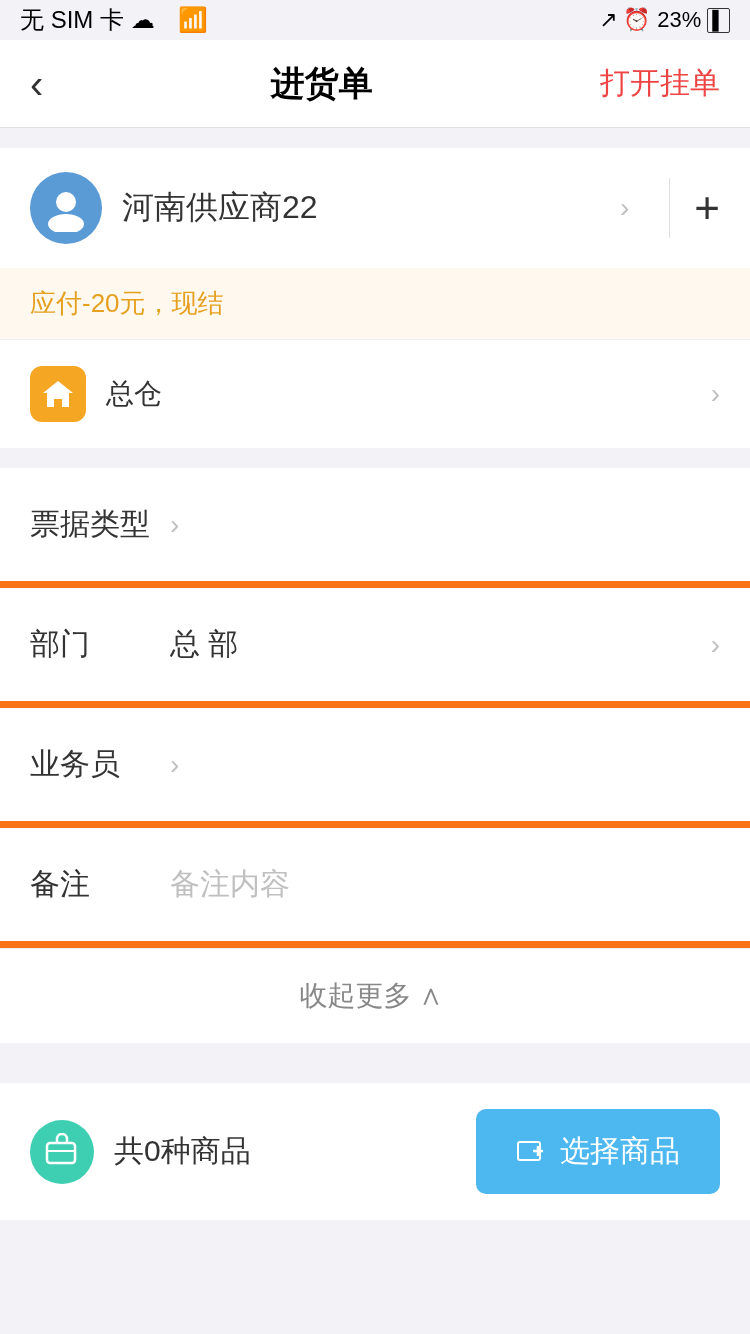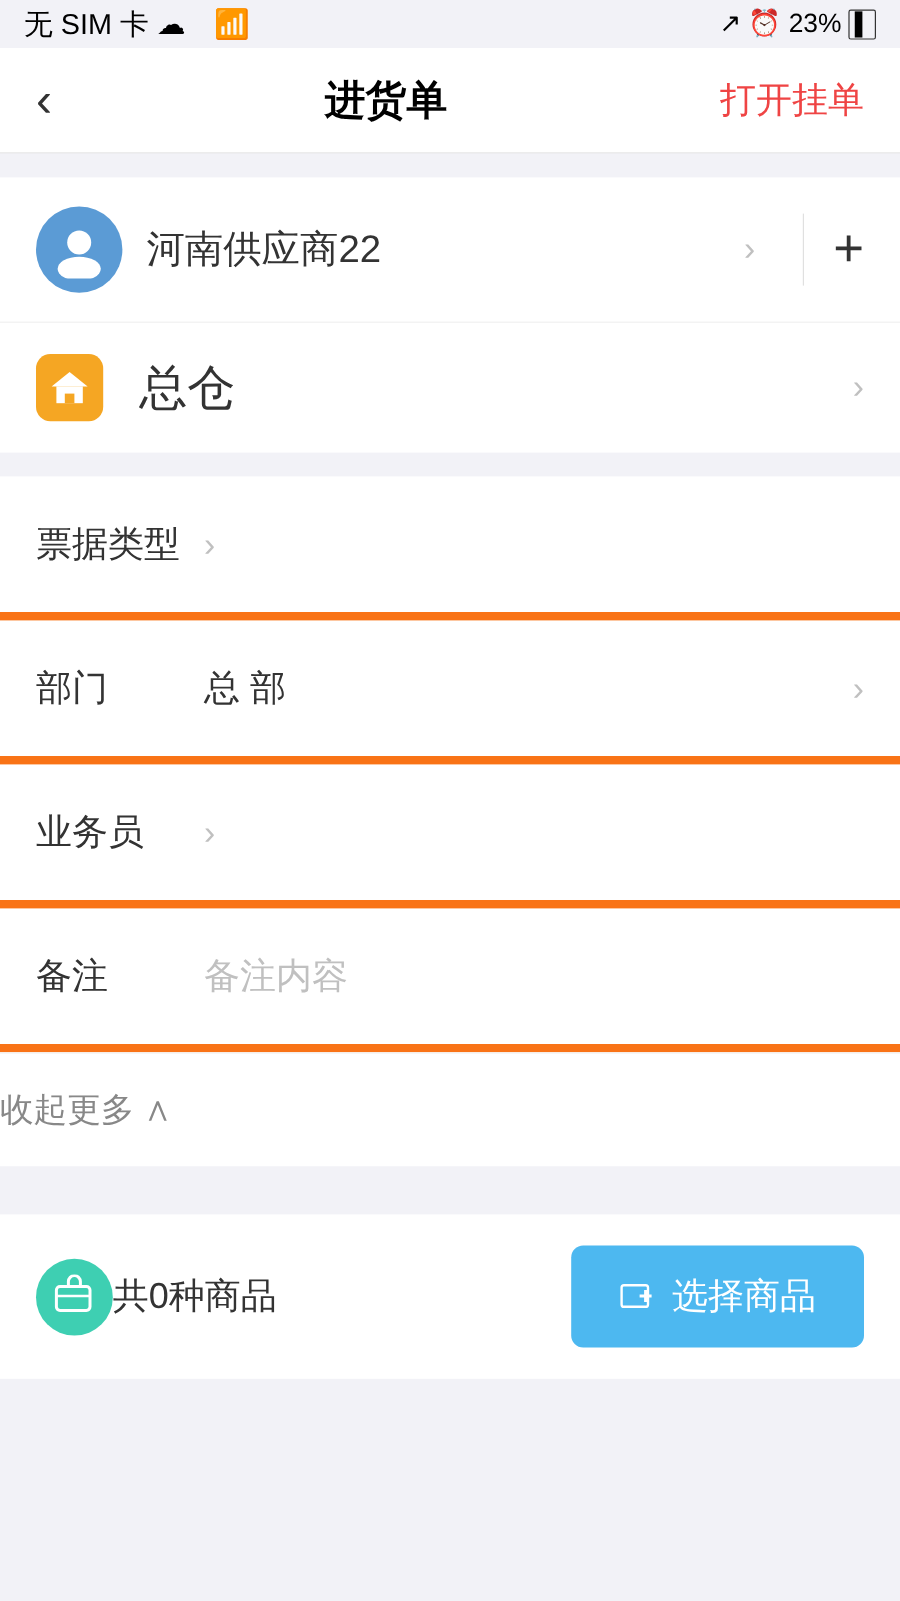--- a/index.html
+++ b/index.html
@@ -130,23 +130,22 @@
       background: #f5a623;
       display: flex;
       align-items: center;
       justify-content: center;
       margin-right: 20px;
       flex-shrink: 0;
     }
     .warehouse-icon svg { width: 34px; height: 34px; fill: #fff; }
     .warehouse-name {
       flex: 1;
-      font-size: 40px;
-      color: #333;
-      margin-left: 10px;
+      font-size: 28px;
+      color: #333;
     }
     .row-chevron {
       color: #c0c0c0;
       font-size: 28px;
     }
 
     
     .form-section {
       background: #fff;
       margin-top: 20px;
@@ -172,37 +171,39 @@
     }
     .form-value.placeholder {
       color: #c0c0c0;
     }
 
     
     .collapse-row {
       background: #fff;
       display: flex;
       align-items: center;
+      justify-content: center;
       padding: 28px 0;
       border-top: 1px solid #f0f0f0;
       cursor: pointer;
     }
     .collapse-text {
       font-size: 28px;
       color: #888;
       margin-right: 8px;
     }
 
     
     .bottom-bar {
       background: #fff;
       margin-top: 20px;
       display: flex;
       align-items: center;
       padding: 26px 30px;
+      gap: 20px;
     }
     .product-cart-icon {
       width: 64px;
       height: 64px;
       border-radius: 50%;
       background: #3ecfb2;
       display: flex;
       align-items: center;
       justify-content: center;
       flex-shrink: 0;
@@ -267,20 +268,21 @@
         <circle cx="24" cy="18" r="10" fill="#fff"></circle>
         <ellipse cx="24" cy="40" rx="18" ry="10" fill="#fff"></ellipse>
       </svg>
     </div>
     <span class="supplier-name">河南供应商22</span>
     <span class="supplier-chevron">›</span>
     <div class="divider-line"></div>
     <span class="supplier-add" style="margin-left:24px;">+</span>
   </div>
 
+  <div class="notice-bar">应付-20元，现结</div>
 
   <div class="warehouse-row">
     <div class="warehouse-icon">
 
       <svg viewBox="0 0 34 34" xmlns="http://www.w3.org/2000/svg">
         <polygon points="17,4 2,16 32,16" fill="#fff"></polygon>
         <rect x="6" y="16" width="22" height="14" fill="#fff"></rect>
         <rect x="13" y="22" width="8" height="8" fill="#f5a623"></rect>
       </svg>
     </div>

